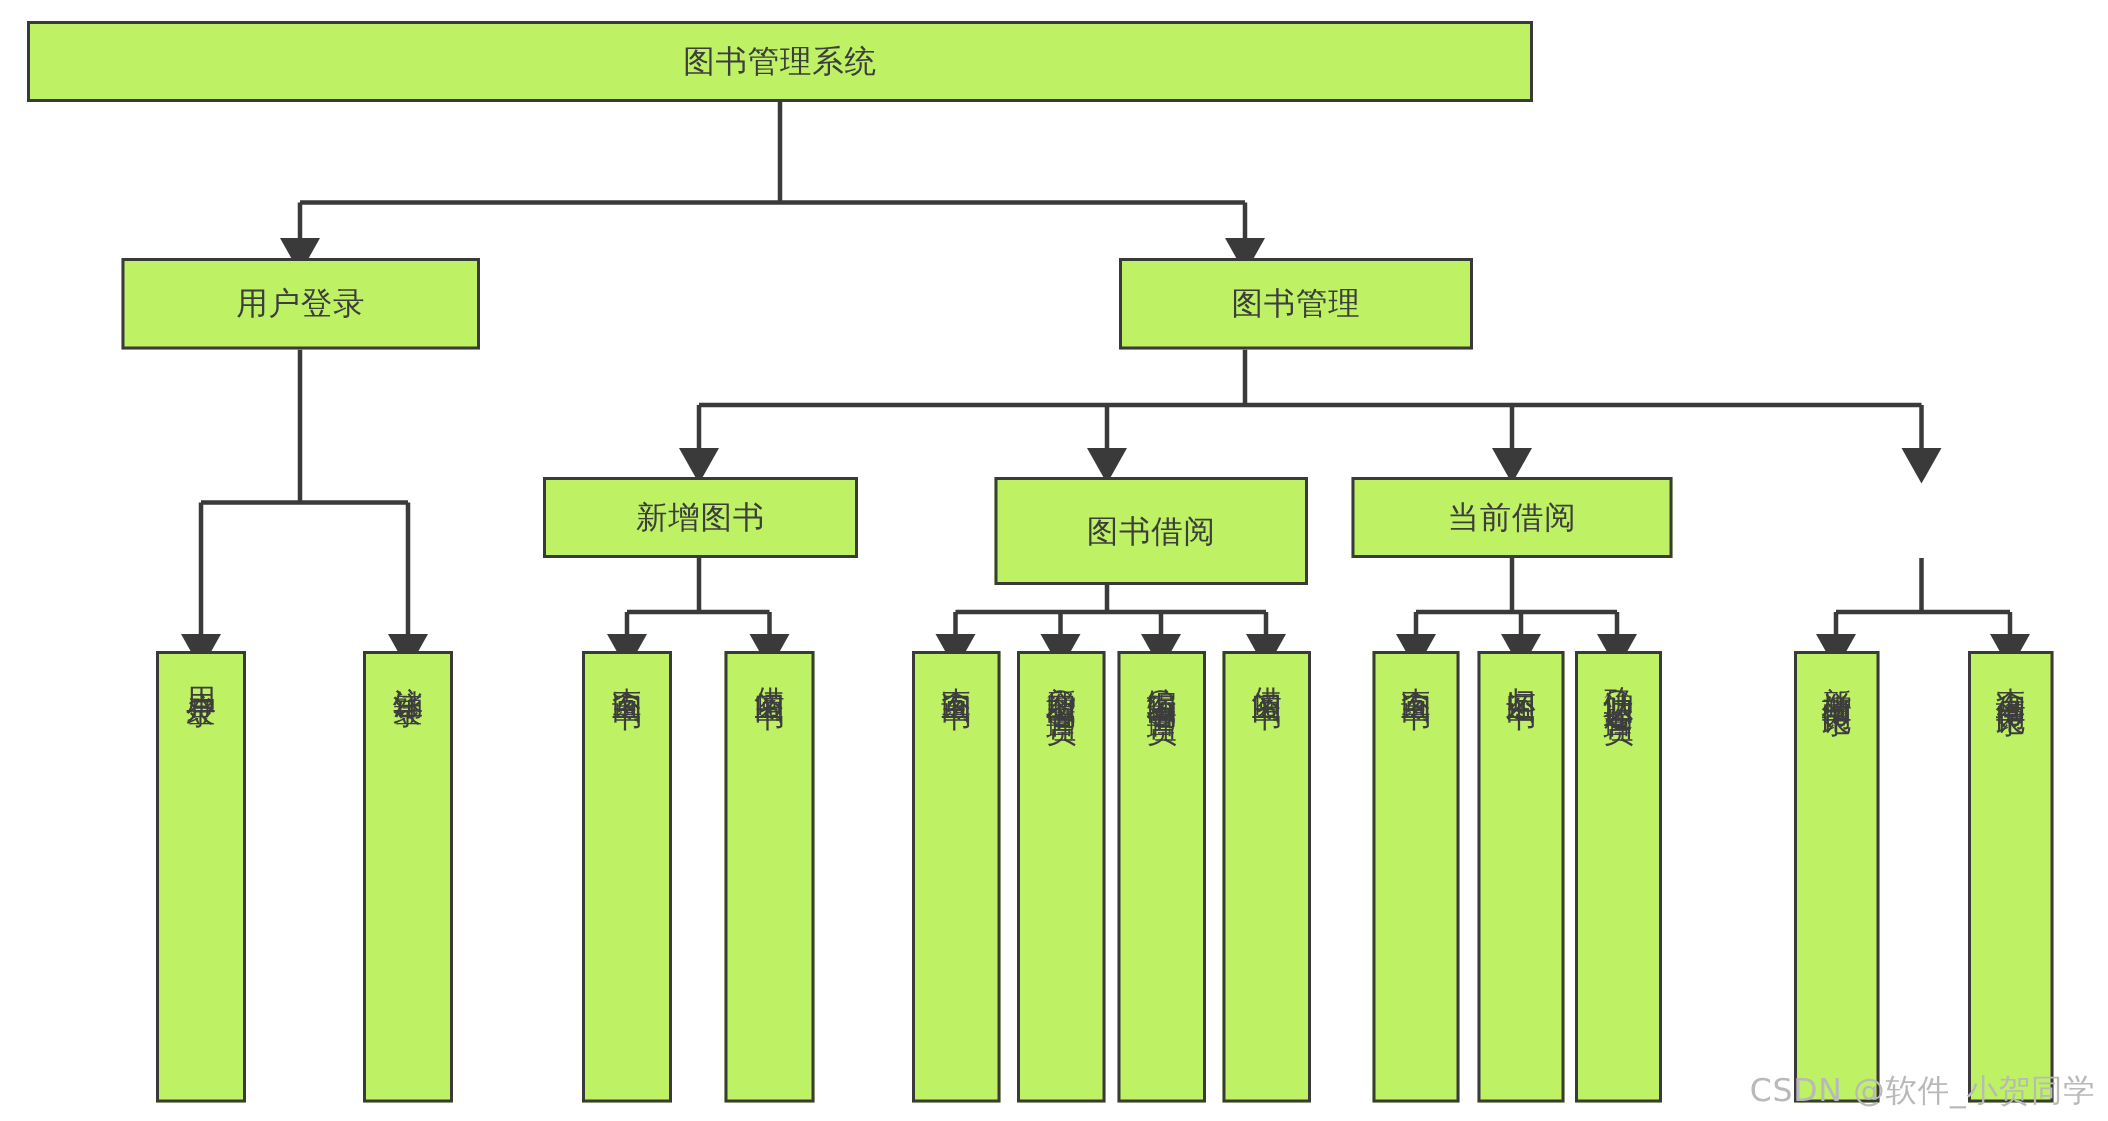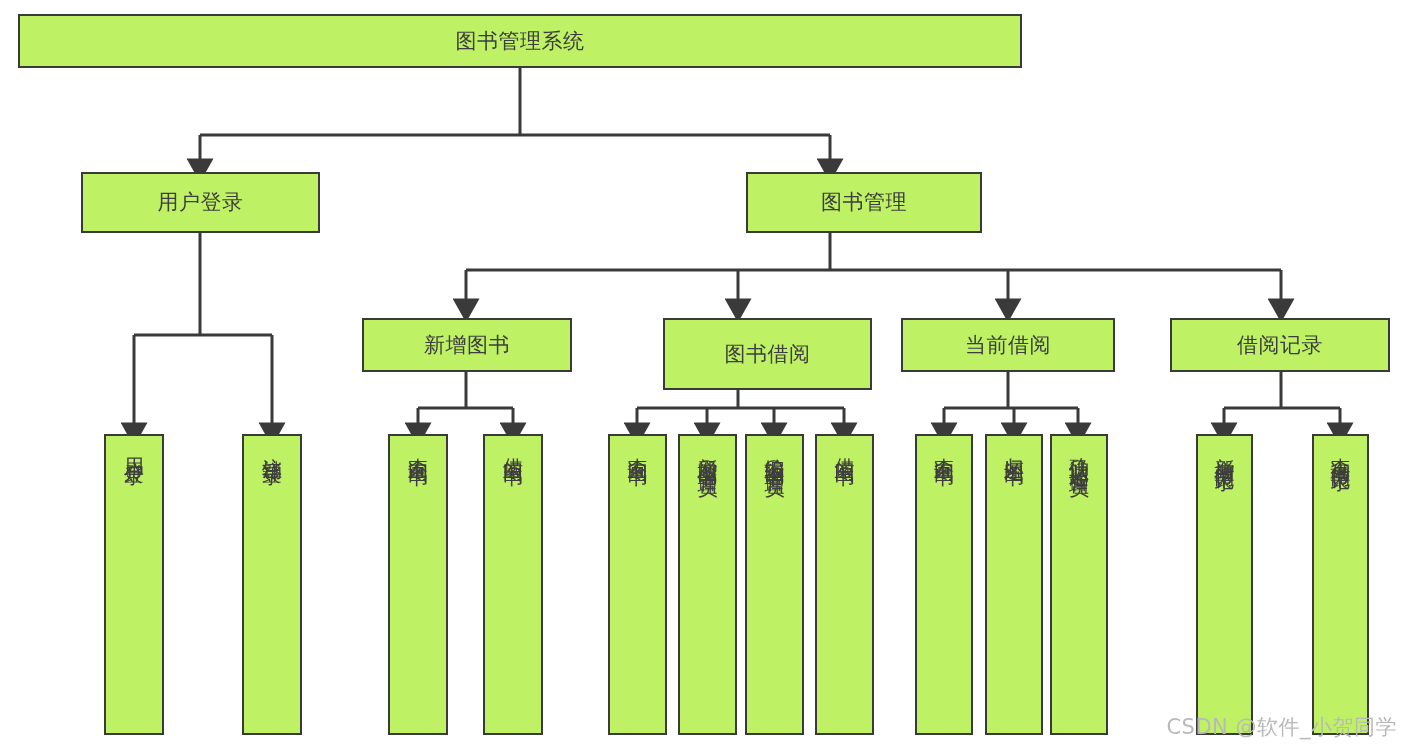--- a/index.html
+++ b/index.html
@@ -134,23 +134,20 @@
 
   <div class="node-box" style="left:362px; top:318px; width:210px; height:54px;">
     <span class="node-label">新增图书</span>
   </div>
   <div class="node-box" style="left:632px; top:318px; width:209px; height:72px;margin-left:31px;">
     <span class="node-label">图书借阅</span>
   </div>
   <div class="node-box" style="left:901px; top:318px; width:214px; height:54px;">
     <span class="node-label">当前借阅</span>
   </div>
-  <div class="node-box" style="left:1170px; top:318px; width:220px; height:54px;">
-    <span class="node-label">借阅记录</span>
-  </div>
 
   <div class="node-box vertical" style="left:104px; top:434px; width:60px; height:301px;">
     <span class="node-label">用户登录</span>
   </div>
   <div class="node-box vertical" style="left:242px; top:434px; width:60px; height:301px;">
     <span class="node-label">注销登录</span>
   </div>
 
   <div class="node-box vertical" style="left:388px; top:434px; width:60px; height:301px;">
     <span class="node-label">查询图书</span>

